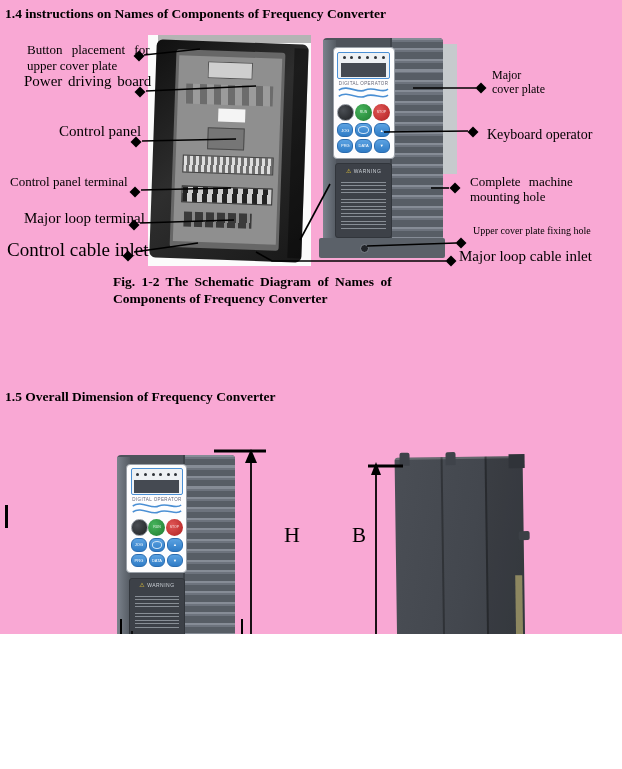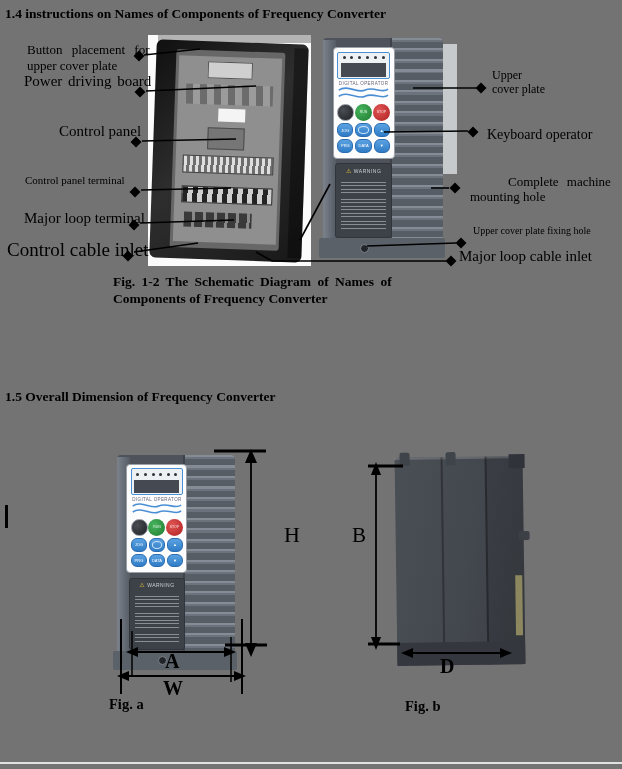--- a/index.html
+++ b/index.html
@@ -1,16 +1,16 @@
 <!DOCTYPE html>
 <html><head>
 <meta charset="utf-8">
 <style>
   html,body{margin:0;padding:0;background:#fff;}
-  .page{position:relative;width:622px;height:769px;background:#737373;overflow:hidden;
+  .page{position:relative;width:622px;height:634px;background:#f9a8d4;overflow:hidden;
         font-family:"Liberation Serif","DejaVu Serif",serif;color:#000;}
   .hd{position:absolute;font-weight:bold;font-size:13.5px;white-space:nowrap;}
   .lab{position:absolute;white-space:nowrap;line-height:1.05;}
   .cap{position:absolute;font-weight:bold;font-size:13.5px;line-height:17px;}
   .dim{position:absolute;font-size:21px;white-space:nowrap;}
   .figlab{position:absolute;font-weight:bold;font-size:14.5px;white-space:nowrap;}
 
   
   .photo-open{position:absolute;left:148px;top:35px;width:163px;height:231px;background:#fbfbfb;}
   .po-wall{position:absolute;left:10px;top:0;right:0;height:8px;background:#b4b4b4;}
@@ -167,28 +167,28 @@
       </div>
       <div class="dev-base">
         <div class="dev-hole"></div>
       </div>
     </div>
 
     <div class="lab" style="left:27px;top:43px;font-size:13px;word-spacing:6px;">Button placement for</div>
     <div class="lab" style="left:27px;top:59px;font-size:13px;">upper cover plate</div>
     <div class="lab" style="left:24px;top:74px;font-size:15px;word-spacing:2px;">Power driving board</div>
     <div class="lab" style="left:59px;top:124px;font-size:15px;">Control panel</div>
-    <div class="lab" style="left:25px;top:175px;font-size:11px;">Control panel terminal</div>
+    <div class="lab" style="left:10px;top:175px;font-size:13px;">Control panel terminal</div>
     <div class="lab" style="left:24px;top:211px;font-size:15px;">Major loop terminal</div>
     <div class="lab" style="left:7px;top:240px;font-size:19px;">Control cable inlet</div>
 
-    <div class="lab" style="left:492px;top:69px;font-size:12px;">Upper</div>
+    <div class="lab" style="left:492px;top:69px;font-size:12px;">Major</div>
     <div class="lab" style="left:492px;top:83px;font-size:12px;">cover plate</div>
     <div class="lab" style="left:487px;top:128px;font-size:14px;">Keyboard operator</div>
-    <div class="lab" style="left:470px;top:175px;font-size:13px;word-spacing:5px;margin-left:38px;">Complete machine</div>
+    <div class="lab" style="left:470px;top:175px;font-size:13px;word-spacing:5px;">Complete machine</div>
     <div class="lab" style="left:470px;top:190px;font-size:13px;">mounting hole</div>
     <div class="lab" style="left:473px;top:226px;font-size:10px;">Upper cover plate fixing hole</div>
     <div class="lab" style="left:459px;top:249px;font-size:15px;">Major loop cable inlet</div>
 
     <div class="cap" style="left:113px;top:273px;width:420px;">
       <span style="display:block;word-spacing:3px;">Fig. 1-2 The Schematic Diagram of Names of</span>
       <span style="display:block;">Components of Frequency Converter</span>
     </div>
   </div>
 

